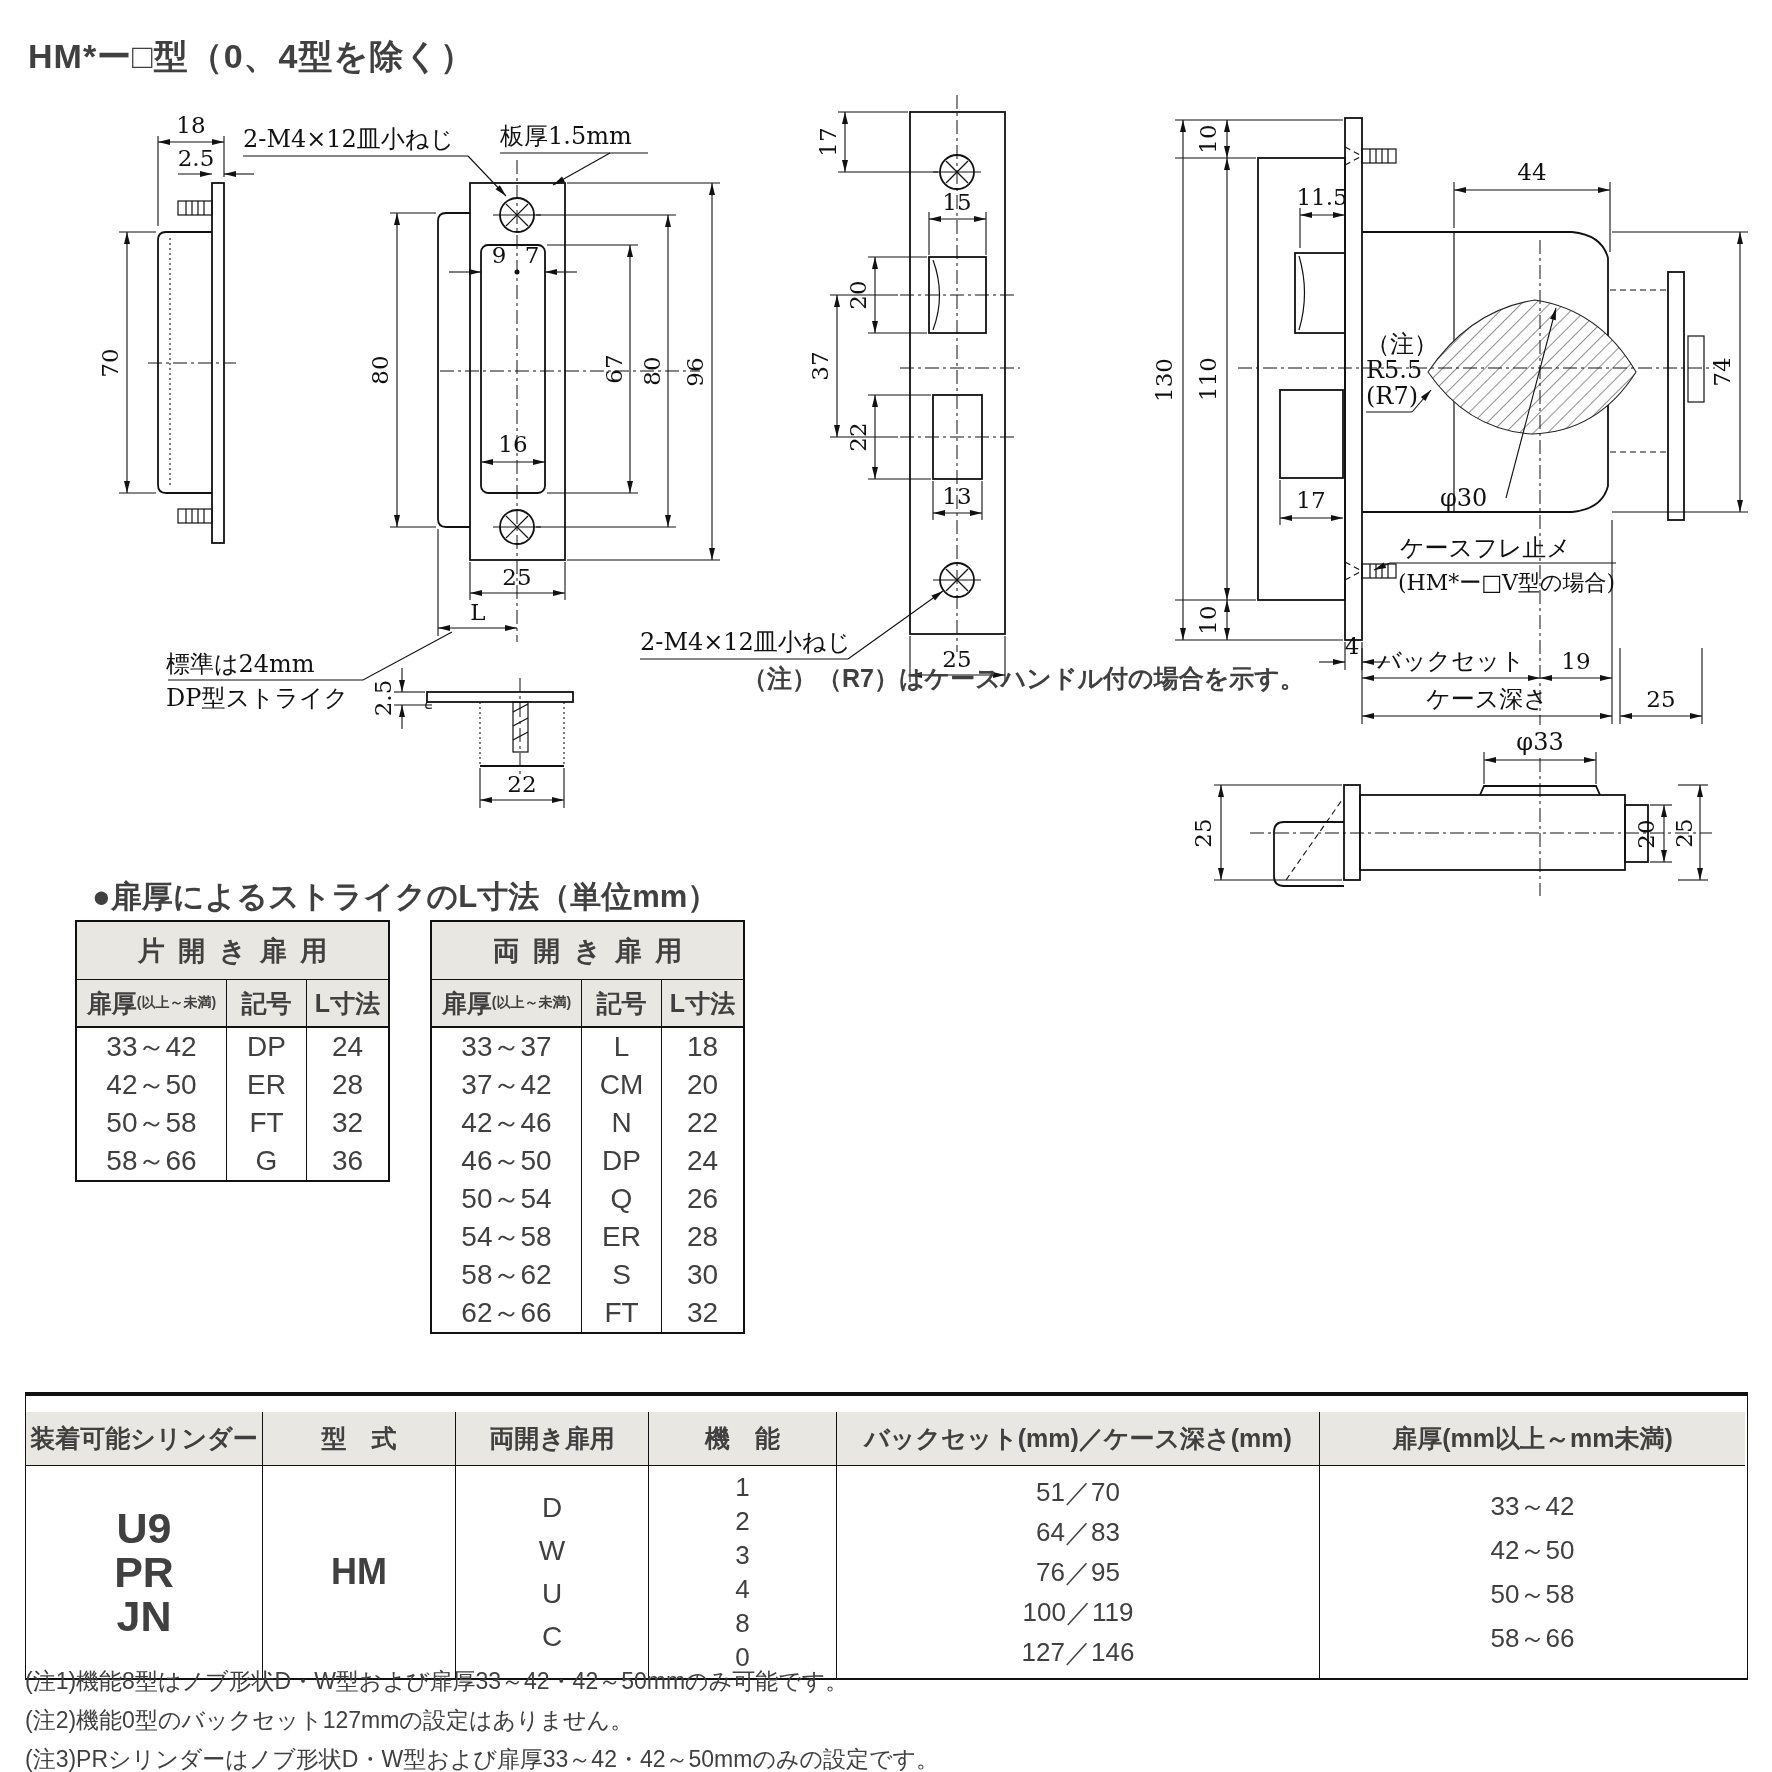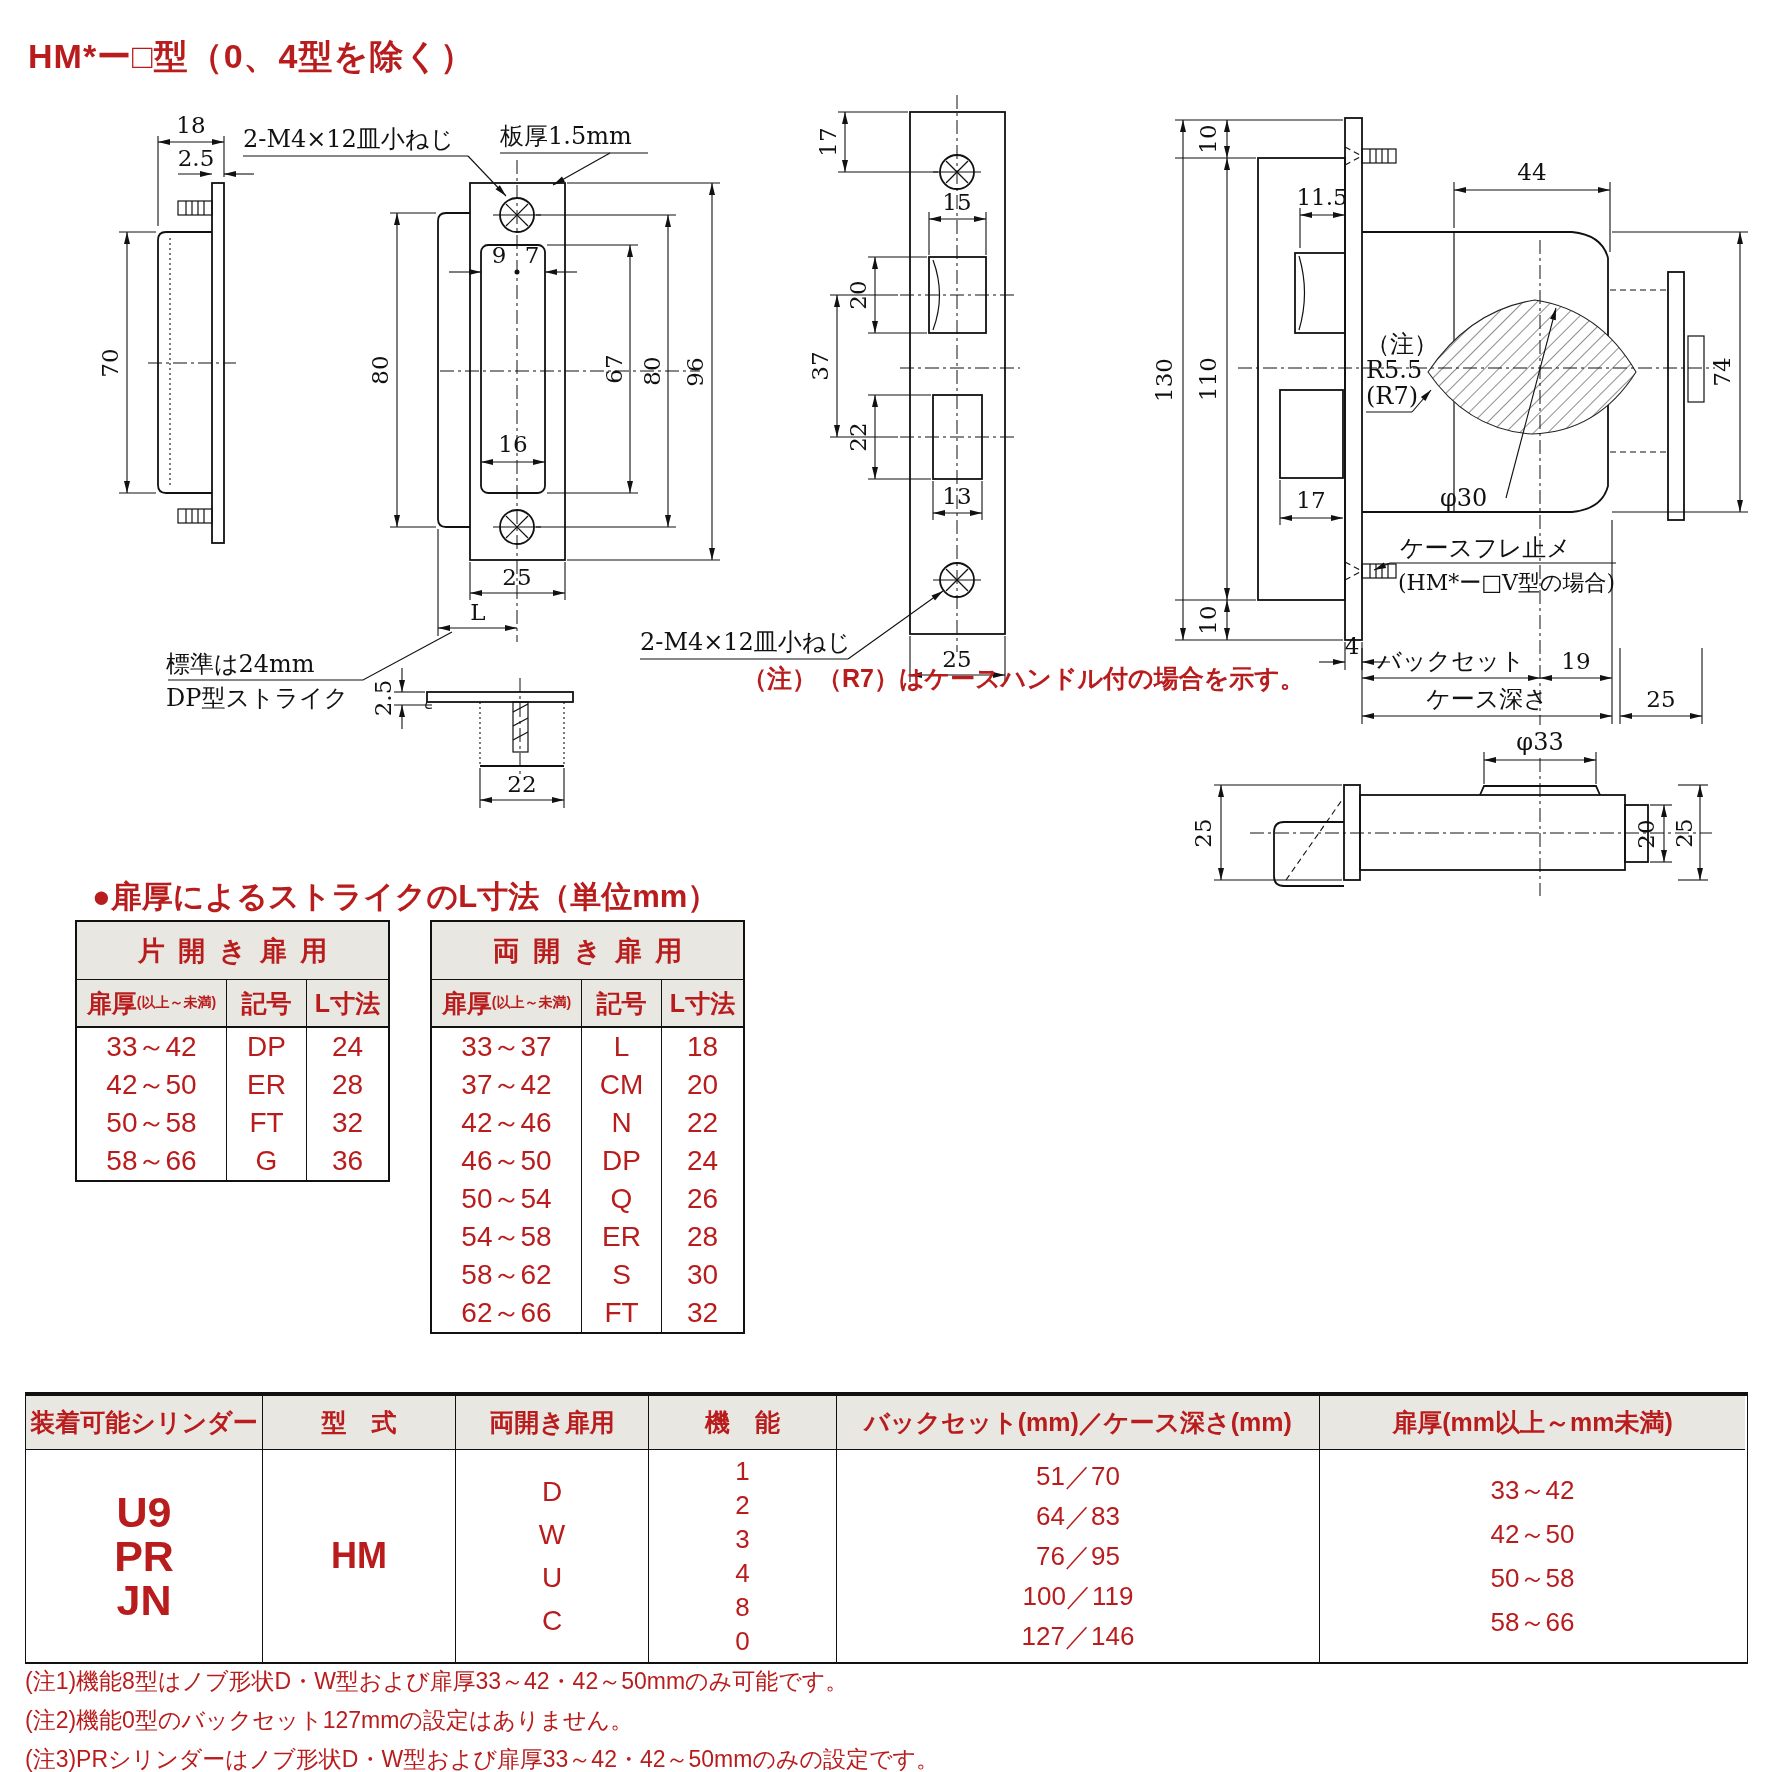--- a/index.html
+++ b/index.html
@@ -1,18 +1,18 @@
 <!DOCTYPE html>
 <html><head>
 <meta charset="utf-8">
 <style>
   * { margin:0; padding:0; box-sizing:border-box; }
   body { background:#ffffff; }
   #page { position:relative; width:1772px; height:1772px; background:#ffffff; overflow:hidden;
-          font-family:"Liberation Sans","DejaVu Sans",sans-serif; color:#b91c1c;padding-left:44px; }
+          font-family:"Liberation Sans","DejaVu Sans",sans-serif; color:#404040;padding-left:44px; }
   .abs { position:absolute; }
 
   
   #page-title { left:28px; top:34px; font-size:34px; font-weight:bold; letter-spacing:1px; }
   #r7-note { left:742px; top:662px; font-size:25px; font-weight:700; }
   #section-title { left:92px; top:876px; font-size:31px; font-weight:bold; }
 
   
   svg text { fill:#111; }
   .st  { font:23px "DejaVu Serif","DejaVu Sans",serif; }
@@ -39,21 +39,21 @@
   .stb .bdy { display:grid; grid-template-columns:150px 80px 81px; grid-auto-rows:38px; }
   .stb .bdy > div { display:flex; align-items:center; justify-content:center; font-size:28px; }
   .stb .bdy > div.c1, .stb .bdy > div.c2 { border-right:1.5px solid #111; }
 
   
   #spec { left:25px; top:1392px; width:1723px; border-left:1.5px solid #111; border-right:1.5px solid #111;
           border-top:4px solid #111; border-bottom:2.5px solid #111; background:#fff; }
   #spec .shdr { display:grid; grid-template-columns:237px 193px 193px 188px 483px 425px; }
   #spec .shdr > div { height:54px; background:#e9e7e1; border-right:1.5px solid #111;
           border-bottom:1.5px solid #111; display:flex; align-items:center; justify-content:center;
-          font-weight:bold; font-size:25px; }
+          font-weight:bold; font-size:25px;margin-top:16px; }
   #spec .shdr > div:last-child { border-right:none; }
   #spec .sbdy { display:grid; grid-template-columns:237px 193px 193px 188px 483px 425px; }
   #spec .sbdy > div { height:212px; border-right:1.5px solid #111; display:flex; flex-direction:column;
           align-items:center; justify-content:center; }
   #spec .sbdy > div:last-child { border-right:none; }
   .cyl div   { font-size:43px; font-weight:bold; line-height:44px; }
   .mdl div   { font-size:36px; font-weight:bold;text-align:center; }
   .knb div   { font-size:28px; line-height:43px; }
   .fnc div   { font-size:26px; line-height:34px; }
   .bsd div   { font-size:26px; line-height:40px; }

